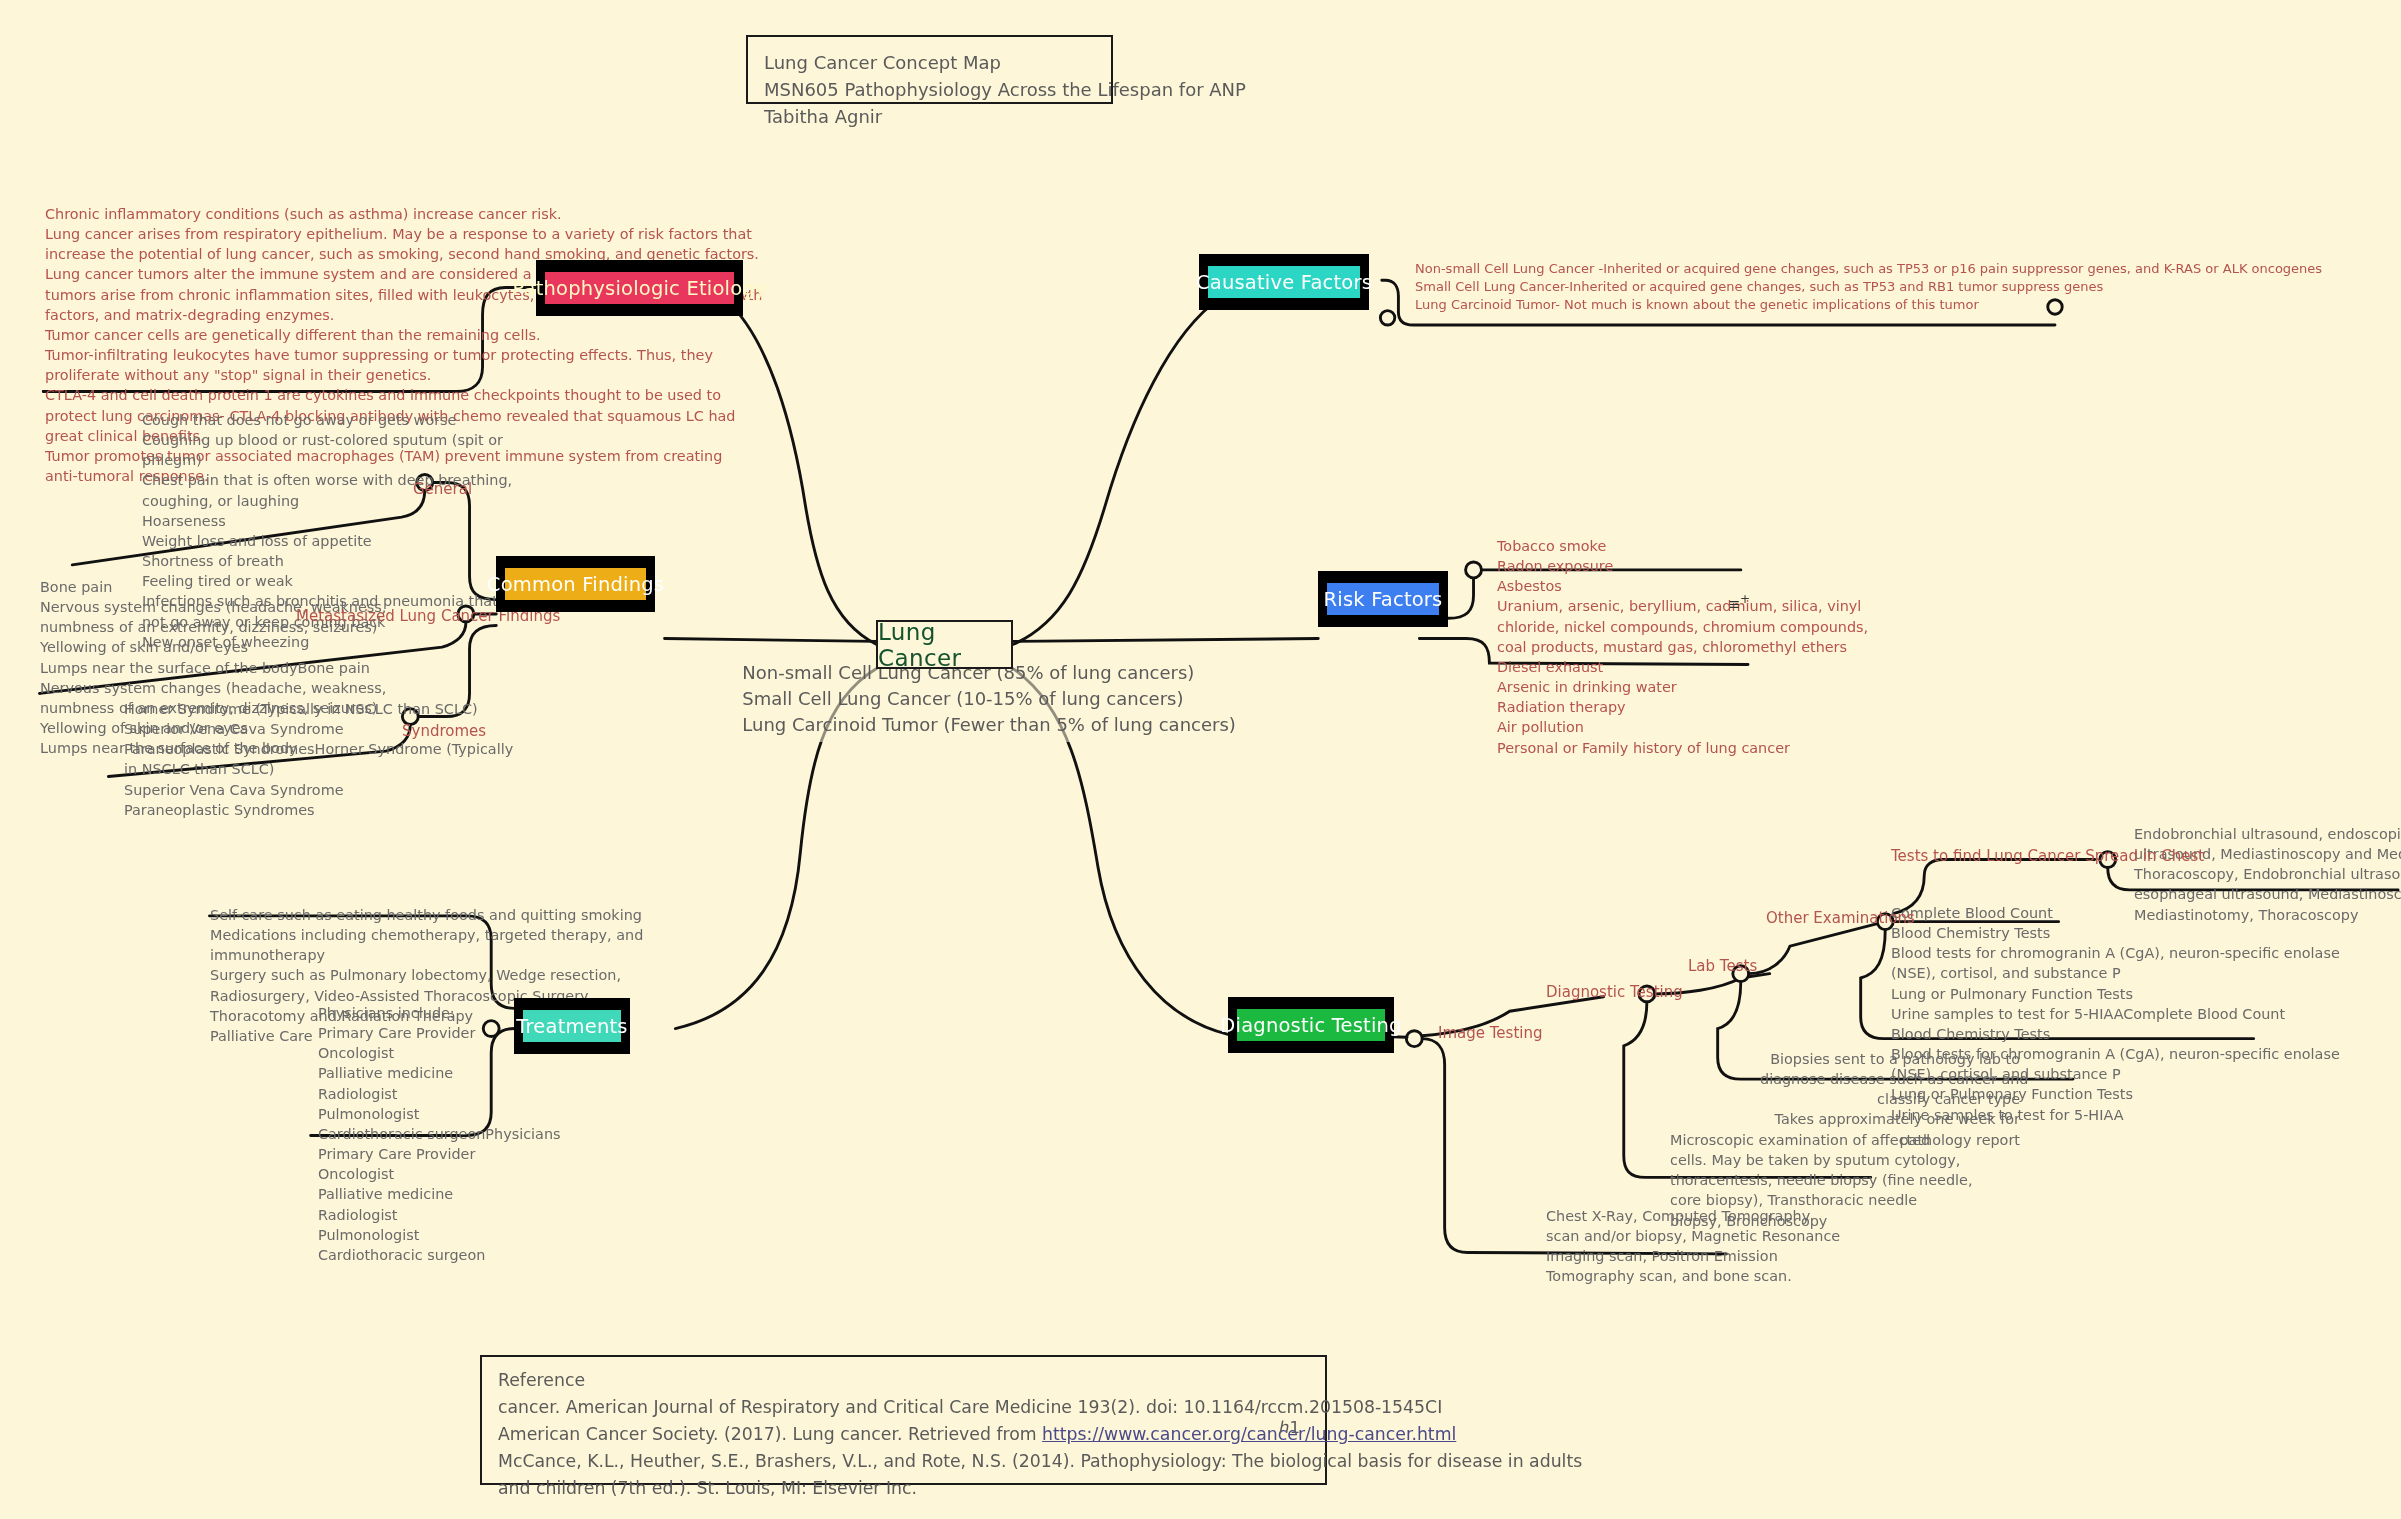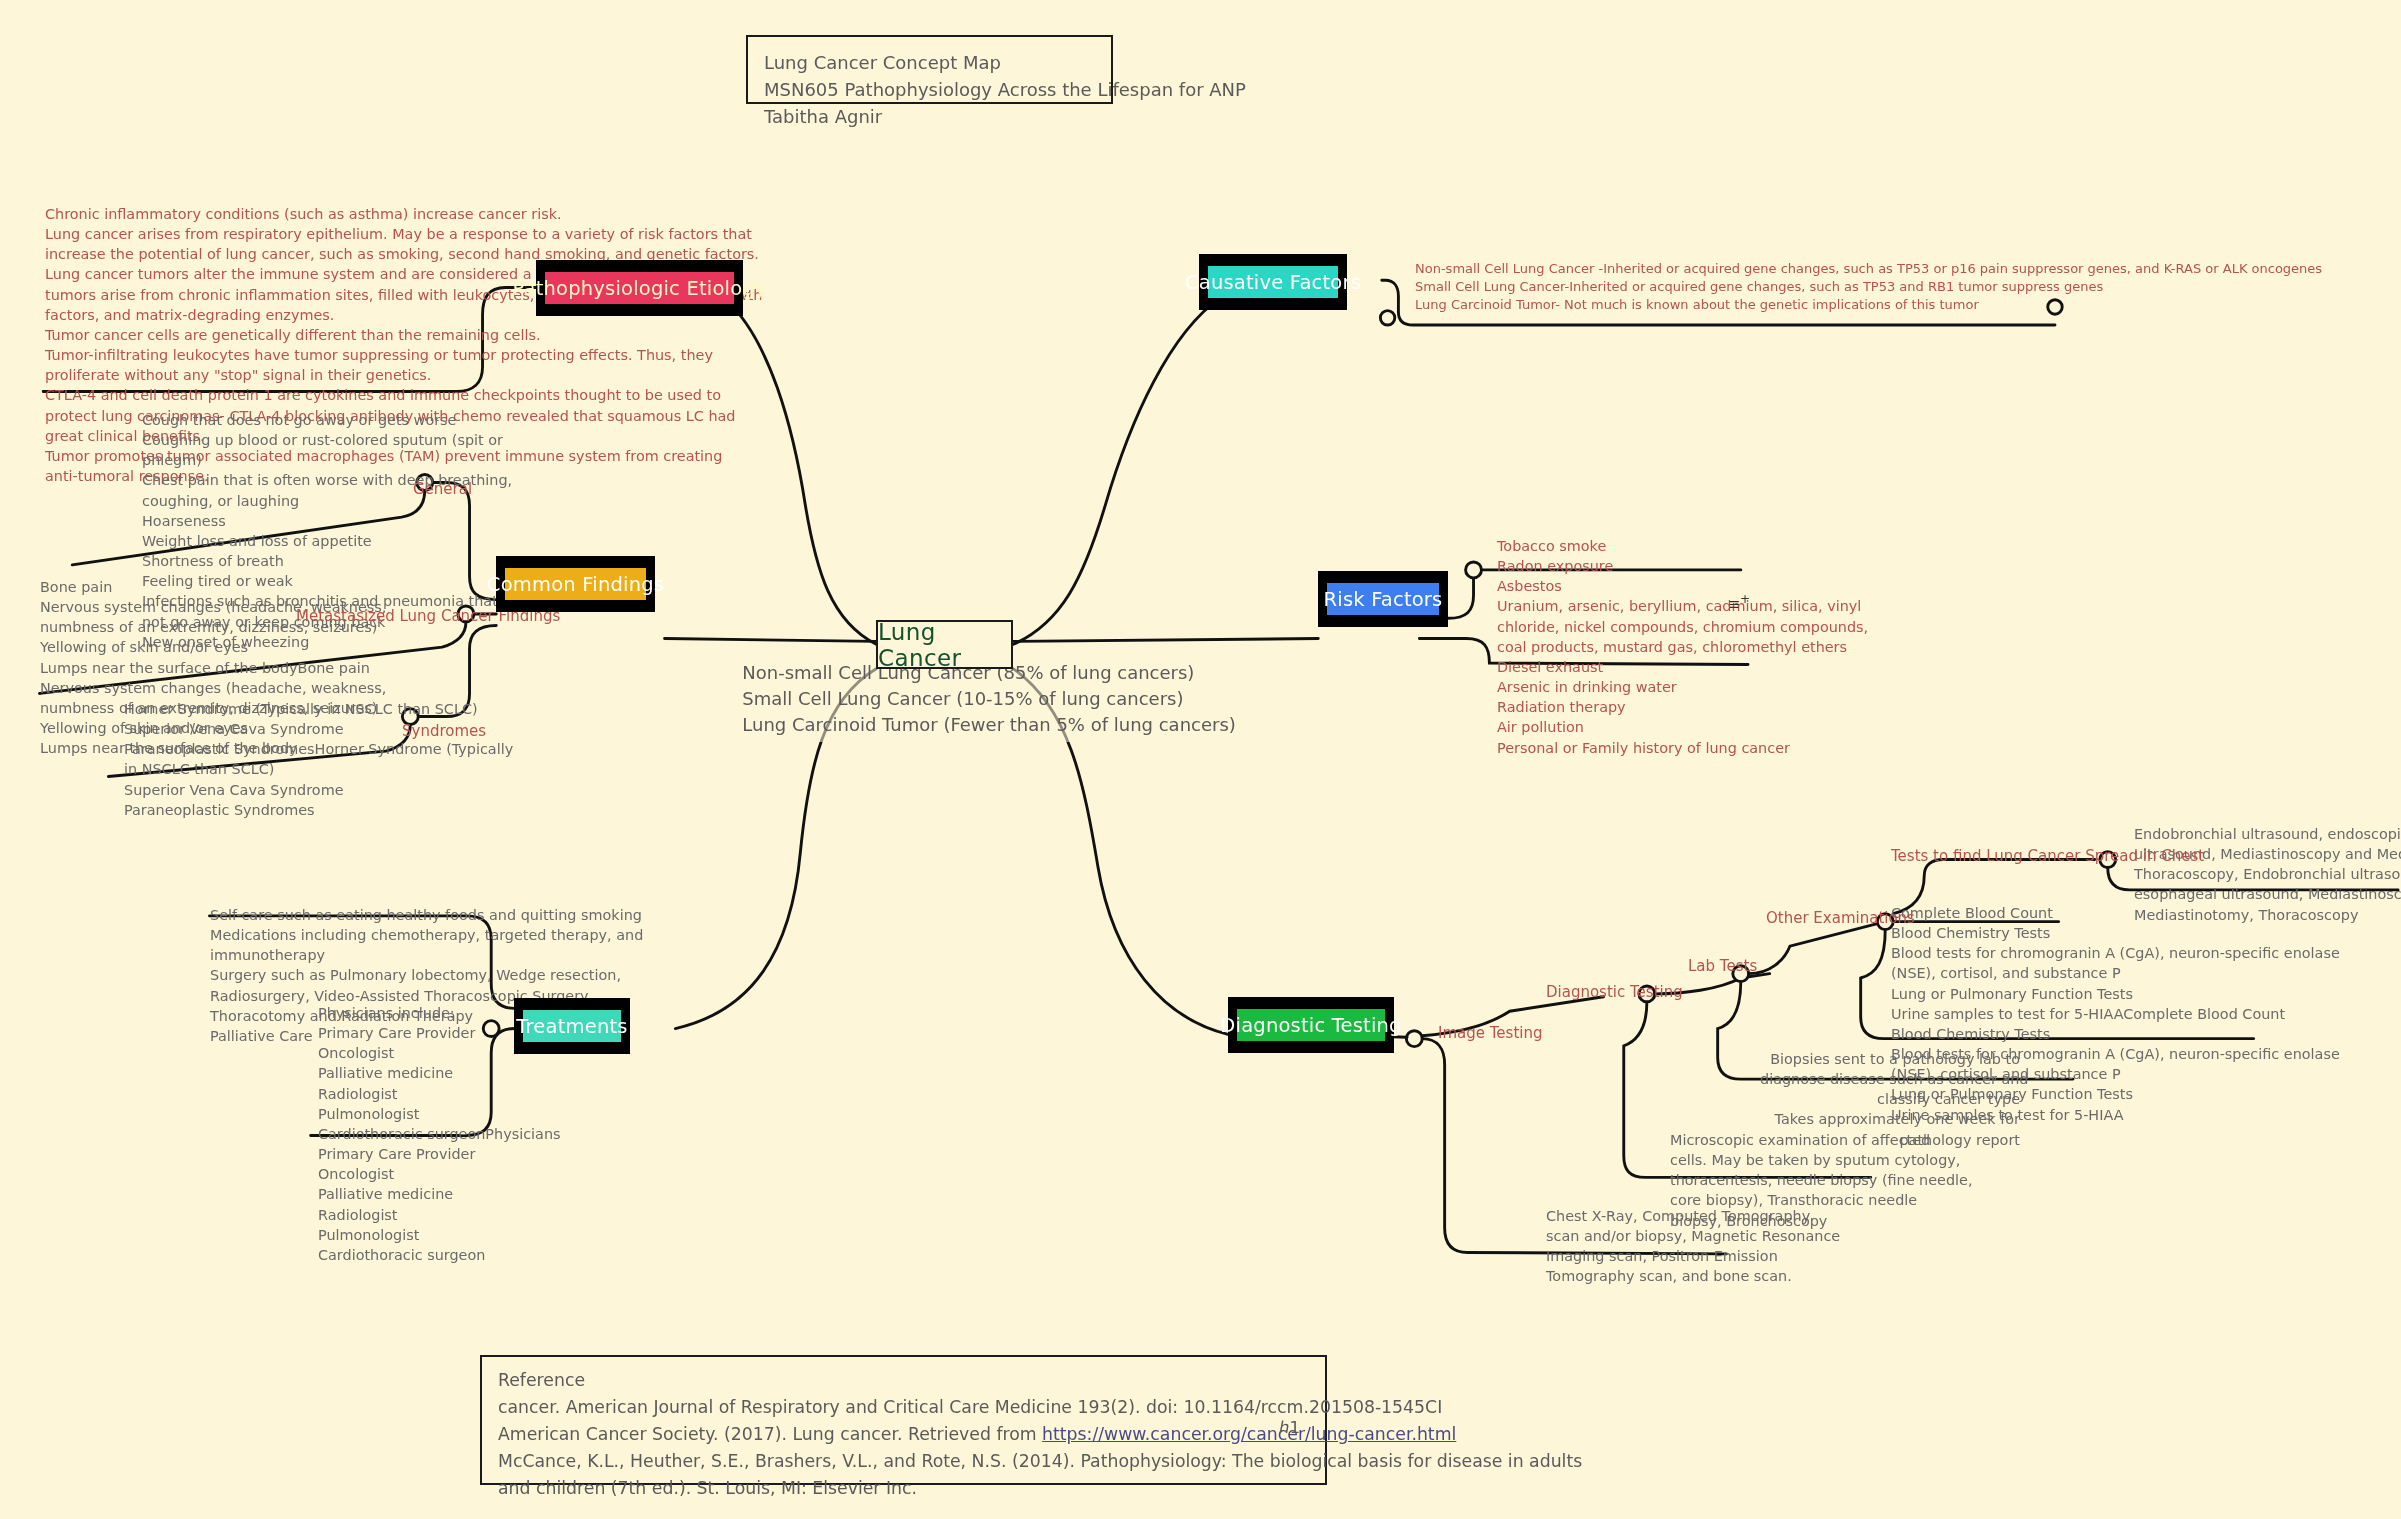--- a/index.html
+++ b/index.html
@@ -219,21 +219,21 @@
     <div class="line">Small Cell Lung Cancer (10-15% of lung cancers)</div>
     <div class="line">Lung Carcinoid Tumor (Fewer than 5% of lung cancers)</div>
   </div>
 
   <div class="main-node" id="node-pathophysiologic-etiology" style="left:536px; top:260px; width:207px; height:56px;">
     <div class="chip" id="chip-0" style="background: rgb(232, 54, 93);">
       <span style="color: #fef9c3;">Pathophysiologic Etiology</span>
     </div>
   </div>
 
-  <div class="main-node" id="node-causative-factors" style="left:1199px; top:254px; width:148px; height:56px;">
+  <div class="main-node" id="node-causative-factors" style="left:1199px; top:254px; width:170px; height:56px;">
     <div class="chip" id="chip-1" style="background: rgb(43, 214, 196);">
       <span style="color: rgb(255, 255, 255);">Causative Factors</span>
     </div>
   </div>
 
   <div class="main-node" id="node-common-findings" style="left:496px; top:556px; width:159px; height:56px;">
     <div class="chip" id="chip-2" style="background: rgb(237, 173, 22);">
       <span style="color: rgb(255, 255, 255);">Common Findings</span>
     </div>
   </div>

